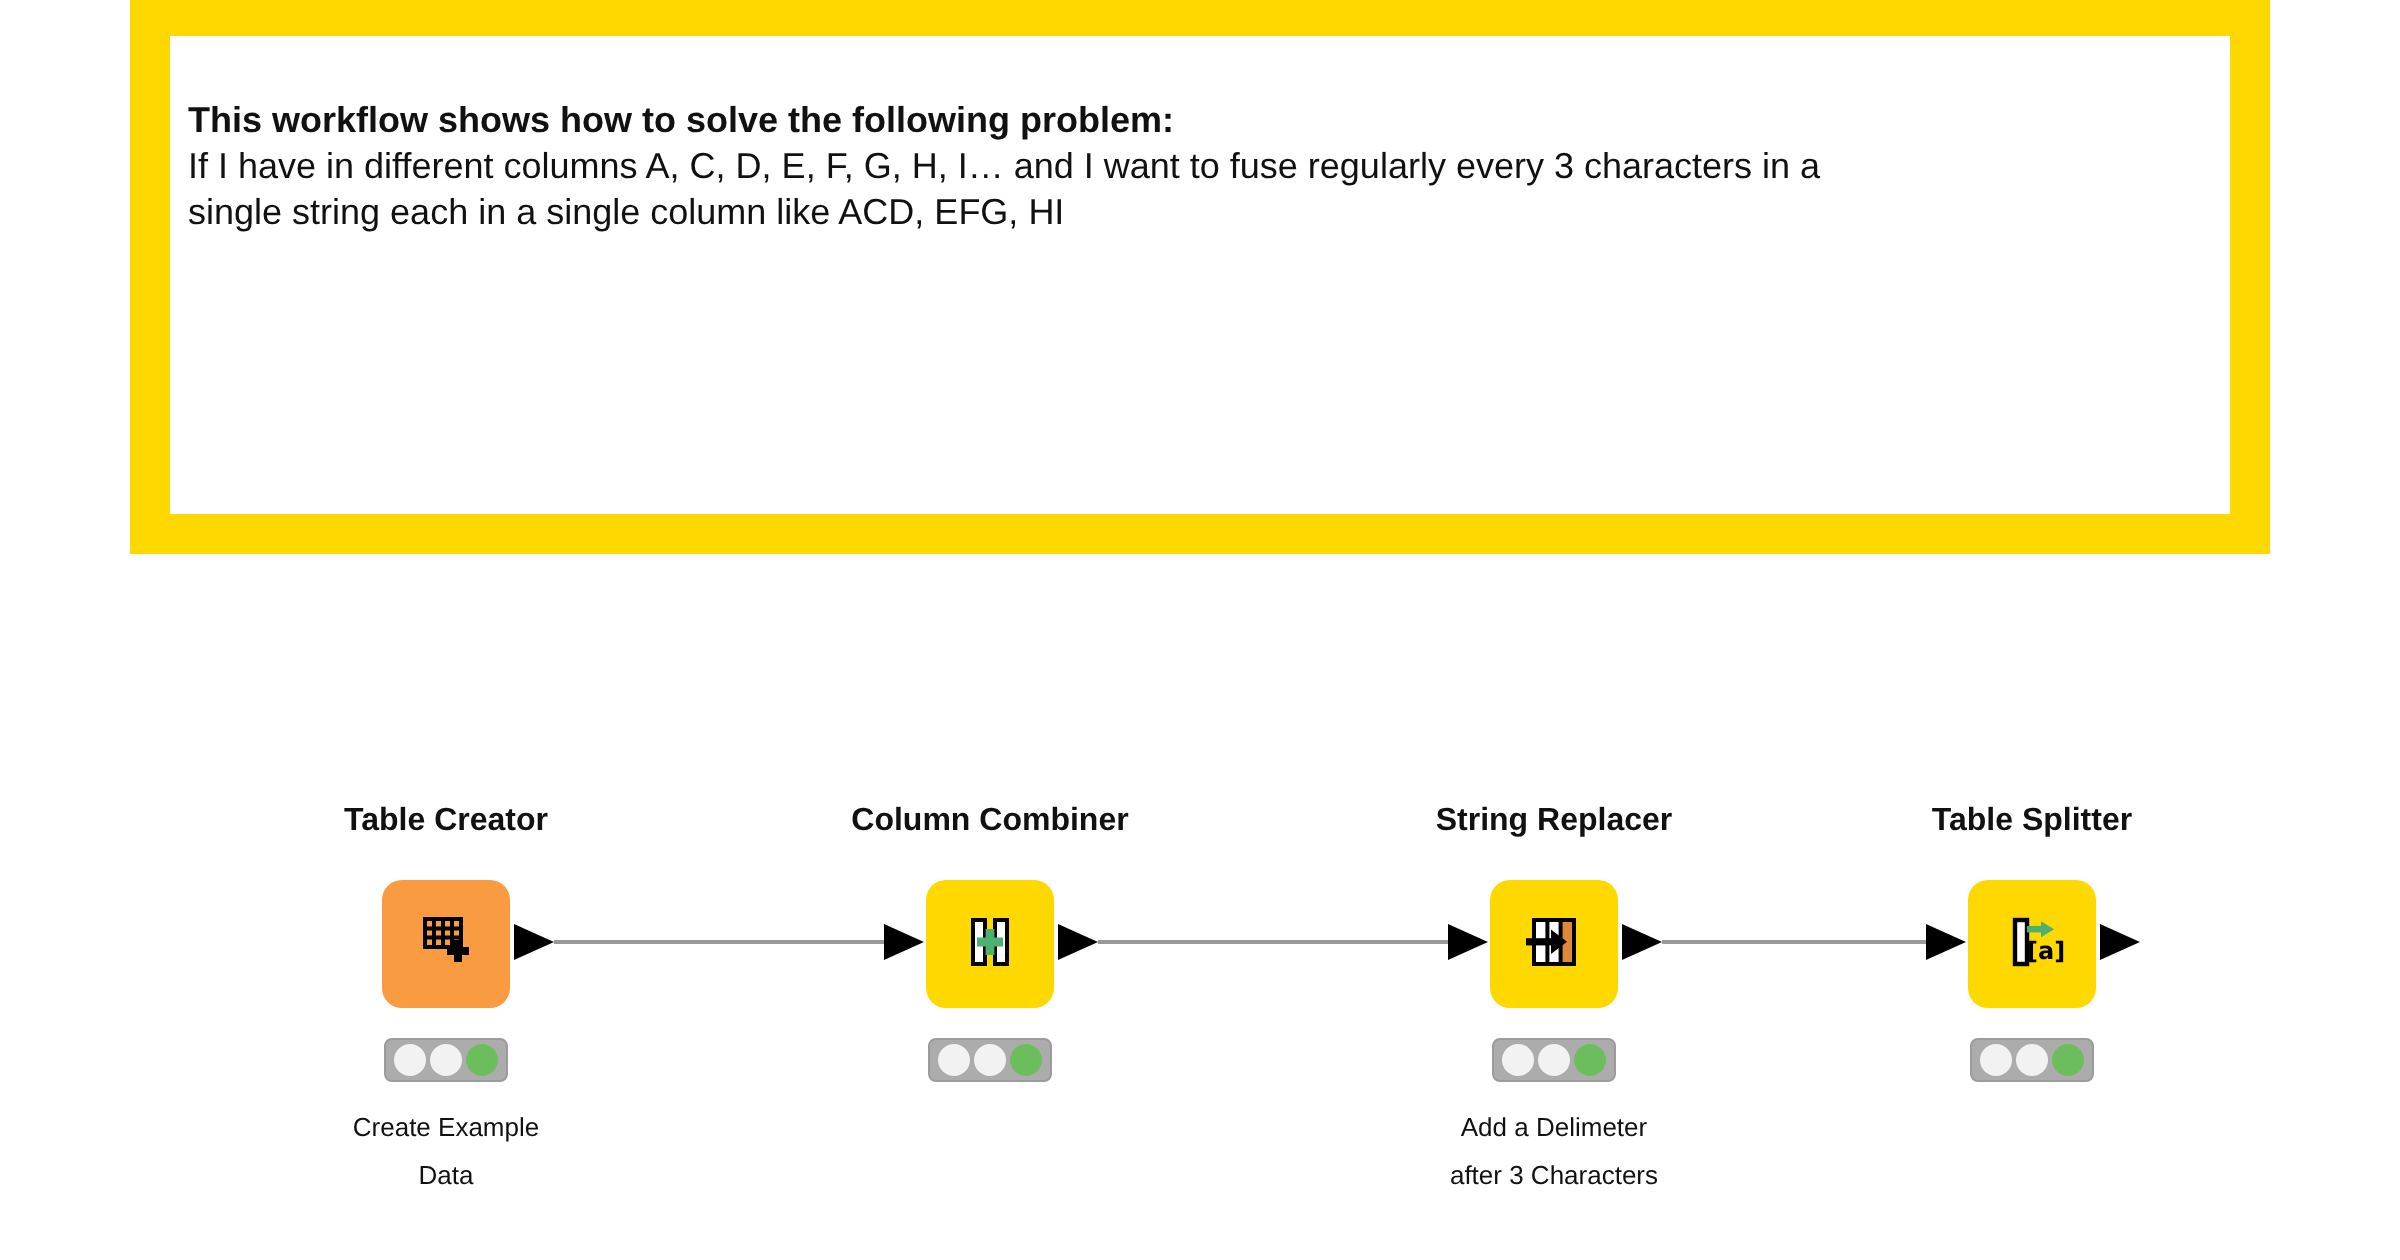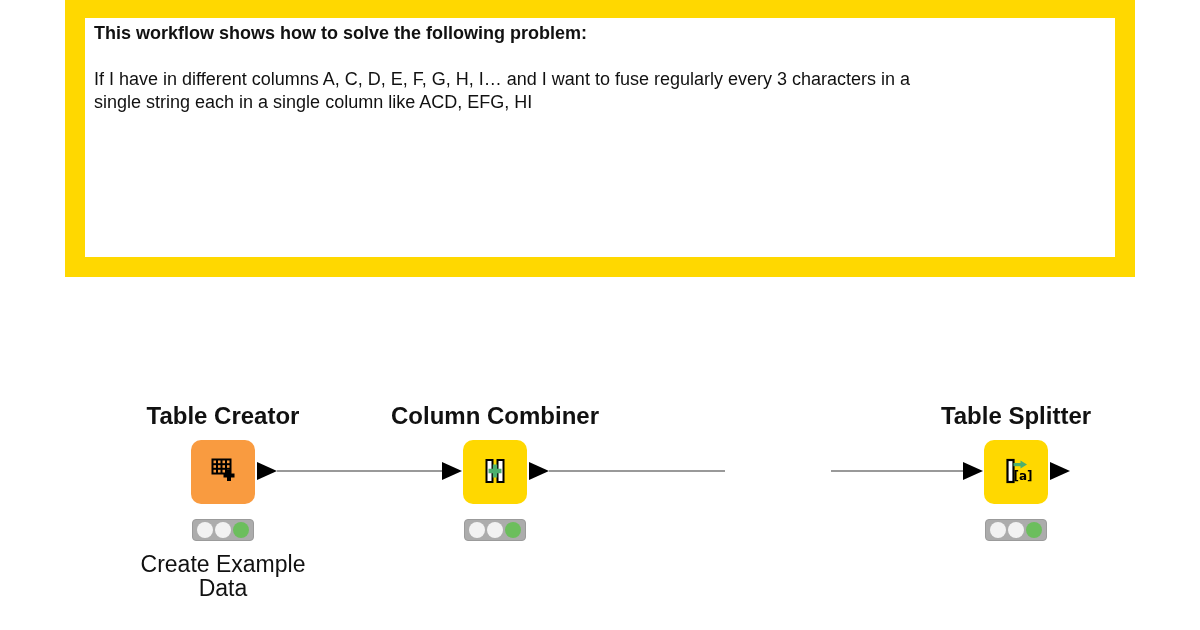--- a/index.html
+++ b/index.html
@@ -18,33 +18,33 @@
     position: absolute;
     left: 65px;
     top: -2px;
     width: 1070px;
     height: 279px;
     box-sizing: border-box;
     border: 20px solid #FFD800;
     background: #ffffff;
   }
   .annotation-inner { padding: 4px 9px; font-size: 18px; }
-  .annotation-heading { font-weight: 700; line-height: 23px; }
-  .annotation-body { margin-top: 23px; line-height: 23px; white-space: pre-line; }
+  .annotation-heading { font-weight: 700; line-height: 23px; margin-top: 27px; }
+  .annotation-body { line-height: 23px; white-space: pre-line; }
 
   
   .node-group { position: absolute; top: 400px; width: 220px; height: 230px; }
   .node-group.n1 { left: 113px; }
   .node-group.n2 { left: 385px; }
   .node-group.n3 { left: 667px; }
   .node-group.n4 { left: 906px; }
 
   .node-title {
     position: absolute; top: 2px; left: 0; width: 100%;
-    text-align: center; font-size: 24px; font-weight: 700;
+    text-align: center; font-size: 16px; font-weight: 700;
   }
   .node-square {
     position: absolute; top: 40px; left: 78px;
     width: 64px; height: 64px; border-radius: 10px;
   }
   .node-square.orange { background: #F99B40; }
   .node-square.yellow { background: #FFD800; }
   .node-icon { position: absolute; top: 14px; left: 14px; width: 36px; height: 36px; }
 
   .port {
@@ -61,21 +61,21 @@
     width: 62px; height: 22px; box-sizing: border-box;
     background: #ACACAC; border: 1px solid #9B9B9B; border-radius: 4px;
   }
   .light { position: absolute; top: 2px; width: 16px; height: 16px; border-radius: 50%; }
   .light.p1 { left: 4px; }  .light.p2 { left: 22px; } .light.p3 { left: 40px; }
   .light.off { background: #F2F2F2; }
   .light.on-green { background: #6CBE5D; }
 
   .node-desc {
     position: absolute; top: 152px; left: 0; width: 100%;
-    text-align: center; font-size: 23px; line-height: 24px;
+    text-align: center; font-size: 13px; line-height: 24px;
     white-space: pre-line;
   }
 
   
   .conn { position: absolute; top: 470px; height: 2px; background: #999999; }
   .conn.c1 { left: 277px; width: 166px; }
   .conn.c2 { left: 549px; width: 176px; }
   .conn.c3 { left: 831px; width: 133px; }
 </style>
 </head>
@@ -131,20 +131,41 @@
     </div>
     <div class="port port-in"></div>
     <div class="port port-out"></div>
     <div class="traffic">
       <div class="light p1 off"></div>
       <div class="light p2 off"></div>
       <div class="light p3 on-green"></div>
     </div>
   </div>
 
+  <div class="node-group n3">
+    <div class="node-title">String Replacer</div>
+    <div class="node-square yellow">
+      <svg class="node-icon" viewBox="0 0 36 36">
+        <rect x="8" y="6" width="20" height="22" fill="#fff" stroke="#000" stroke-width="2"></rect>
+        <line x1="14.7" y1="6" x2="14.7" y2="28" stroke="#000" stroke-width="2"></line>
+        <rect x="21.3" y="6" width="6.7" height="22" fill="#E0883A" stroke="#000" stroke-width="2"></rect>
+        <rect x="4" y="15.1" width="13" height="3.6" fill="#000"></rect>
+        <polygon points="16.5,10.8 24.5,16.9 16.5,23" fill="#000"></polygon>
+      </svg>
+    </div>
+    <div class="port port-in"></div>
+    <div class="port port-out"></div>
+    <div class="traffic">
+      <div class="light p1 off"></div>
+      <div class="light p2 off"></div>
+      <div class="light p3 on-green"></div>
+    </div>
+    <div class="node-desc">Add a Delimeter
+after 3 Characters</div>
+  </div>
 
   <div class="node-group n4">
     <div class="node-title">Table Splitter</div>
     <div class="node-square yellow">
       <svg class="node-icon" viewBox="0 0 36 36">
         <rect x="9.5" y="6" width="6" height="22" fill="#fff" stroke="#000" stroke-width="2.2"></rect>
         <rect x="15.5" y="9" width="8" height="3.2" fill="#4DB06E"></rect>
         <polygon points="22.5,6.6 29,10.6 22.5,14.6" fill="#4DB06E"></polygon>
         <text x="15.5" y="25.5" font-size="12" font-weight="bold" fill="#000" font-family="DejaVu Sans, sans-serif">[a]</text>
       </svg>

